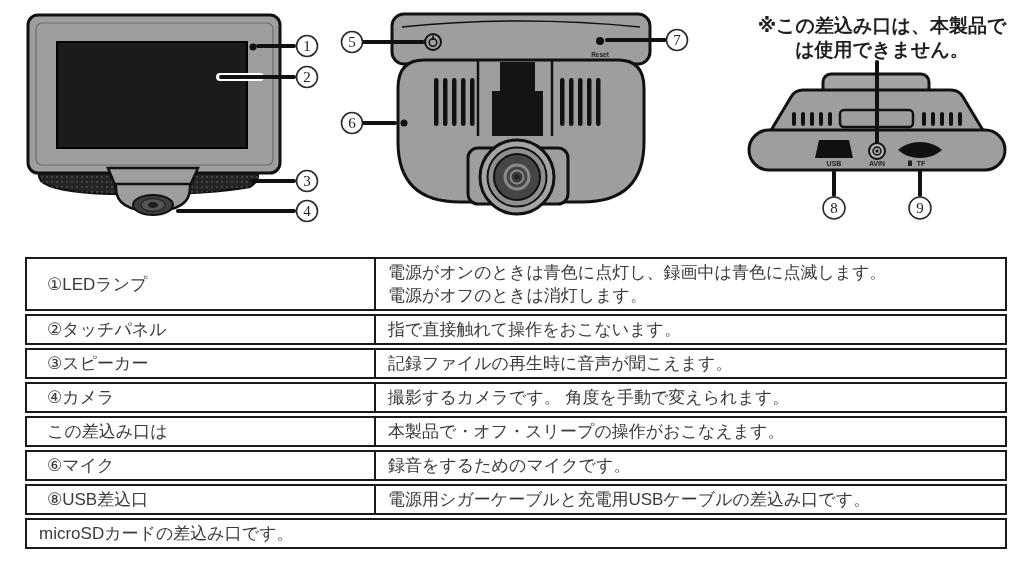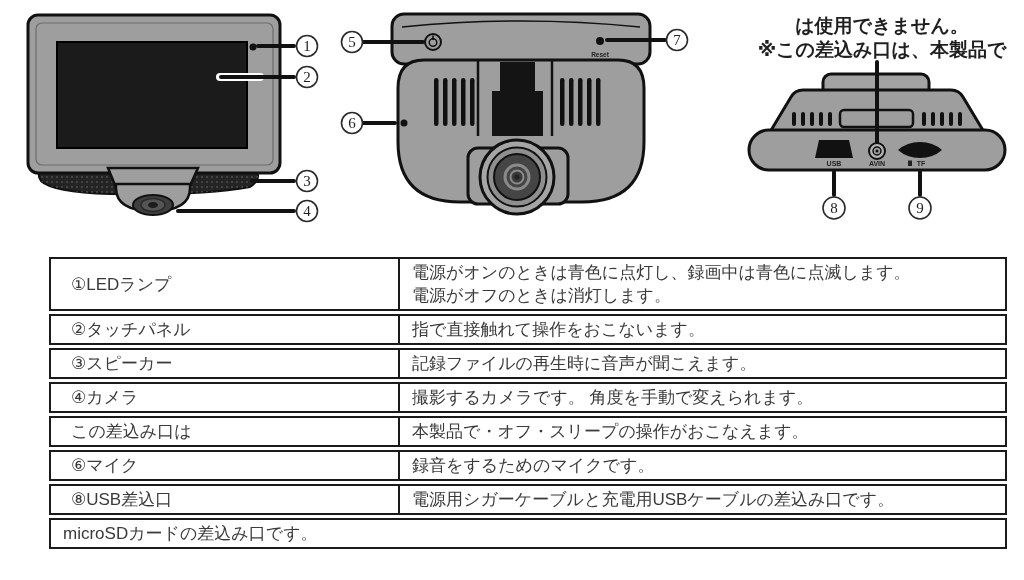--- a/index.html
+++ b/index.html
@@ -11,21 +11,21 @@
   .svg-bottom{left:735px;top:60px;}
   .note{position:absolute;left:742px;top:14px;width:280px;text-align:center;
         font-size:19px;line-height:24px;font-weight:600;color:#1f1f1f;}
   .parts-table{position:absolute;left:25px;top:257px;width:982px;}
   .t-row{display:flex;border:2px solid #1a1a1a;background:#fff;margin-bottom:3px;}
   .t-cell-part{width:323px;flex:none;border-right:2px solid #1a1a1a;
                padding:2px 4px 2px 20px;display:flex;align-items:center;
                font-size:17px;color:#3a3a3a;}
   .t-cell-desc{flex:1;padding:2px 6px 2px 12px;display:flex;align-items:center;
                font-size:17px;line-height:23px;color:#3a3a3a;white-space:pre-line;}
-  .t-row{min-height:25px;margin-left:24px;}
+  .t-row{min-height:25px;}
   .callout-circle{fill:#fff;stroke:#2a2a2a;stroke-width:1.6;}
   .callout-num{font-family:"Liberation Serif","DejaVu Serif",serif;font-size:15px;fill:#222;
                text-anchor:middle;}
   .callout-line{stroke:#111;stroke-width:4;stroke-linecap:round;}
   .port-label{font-size:7px;font-weight:bold;fill:#222;text-anchor:middle;
               font-family:"Liberation Sans",sans-serif;}
 </style>
 </head>
 <body>
 
@@ -119,22 +119,22 @@
     <line class="callout-line" x1="277" y1="40" x2="335" y2="40"></line>
     <circle class="callout-circle" cx="22" cy="42" r="10.5"></circle>
     <text class="callout-num" x="22" y="47">5</text>
     <circle class="callout-circle" cx="22" cy="123" r="10.5"></circle>
     <text class="callout-num" x="22" y="128">6</text>
     <circle class="callout-circle" cx="347" cy="40" r="10.5"></circle>
     <text class="callout-num" x="347" y="45">7</text>
   </svg>
 
   <div class="note">
+    <div>※この差込み口は、本製品で</div>
     <div>は使用できません。</div>
-    <div>※この差込み口は、本製品で</div>
   </div>
 
   <svg class="svg-bottom" width="289" height="180" viewBox="0 0 289 180">
 
     <rect x="88" y="14" width="106" height="38" rx="8" fill="#a3a3a3" stroke="#111" stroke-width="3"></rect>
 
     <path d="M35,72 L56,37 Q60,30 68,30 L216,30 Q224,30 228,37 L249,72 Z" fill="#9e9e9e" stroke="#111" stroke-width="3"></path>
 
     <g fill="#111">
       <rect x="57" y="52" width="4" height="14" rx="2"></rect>

